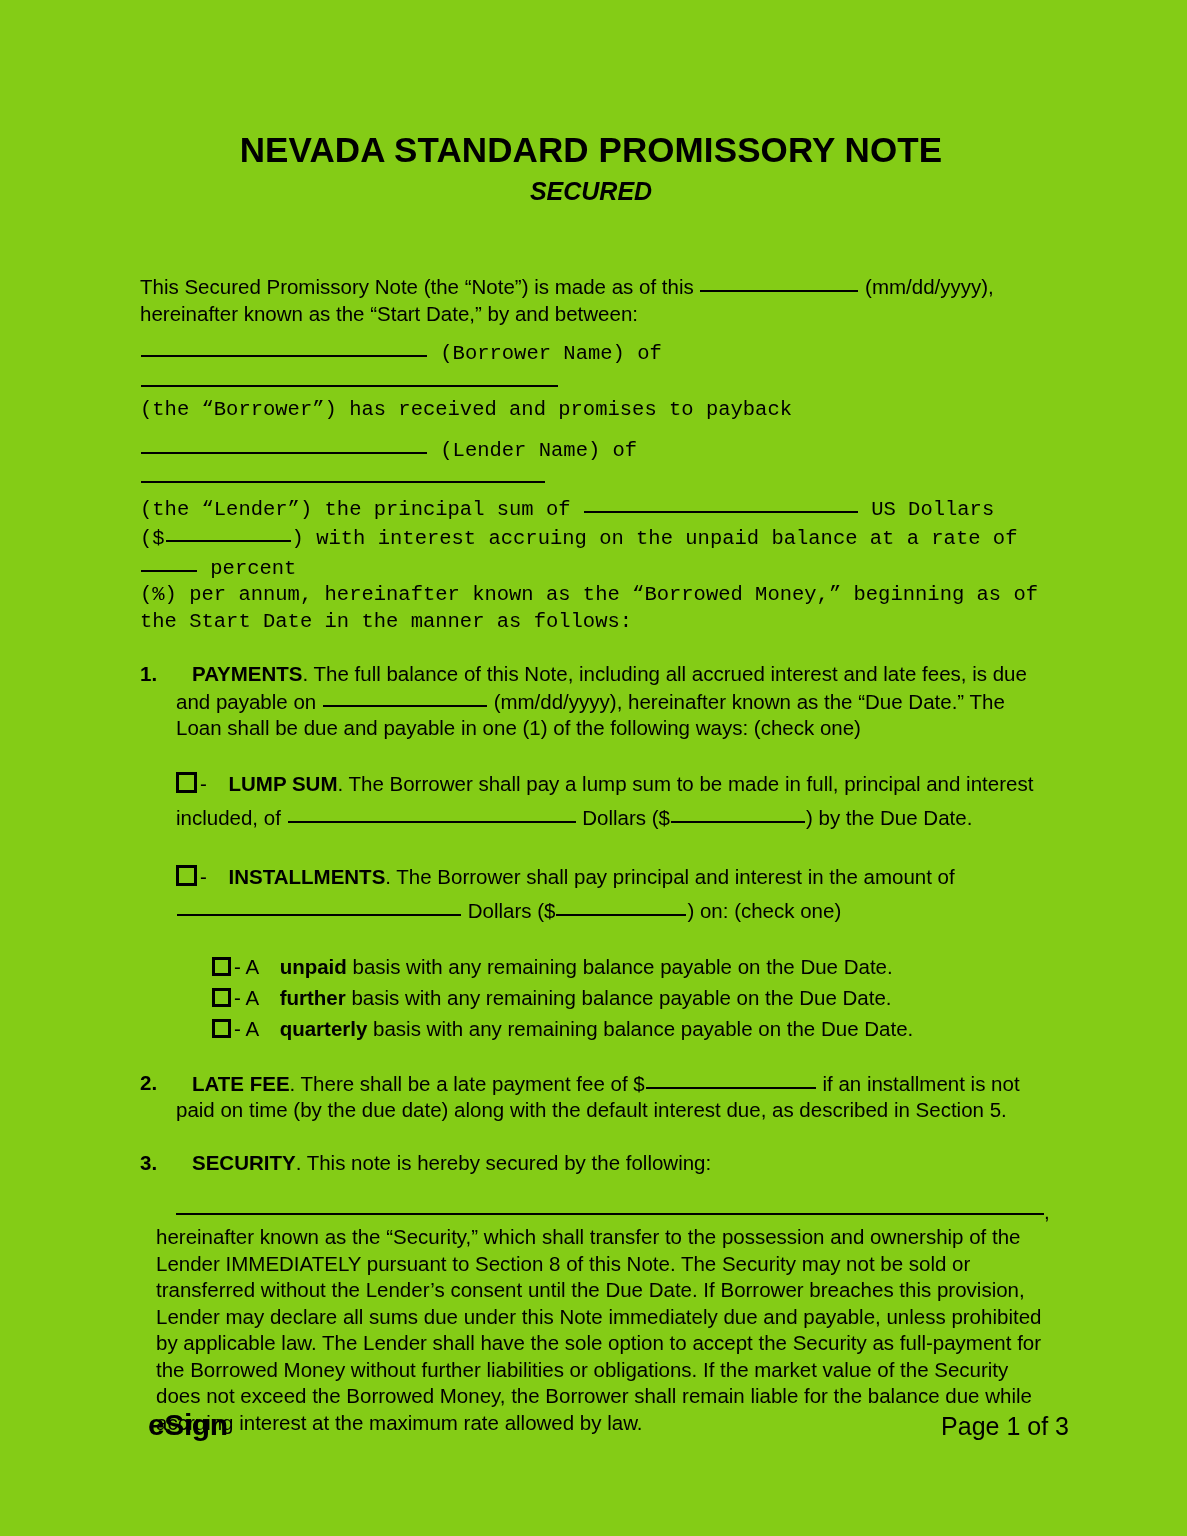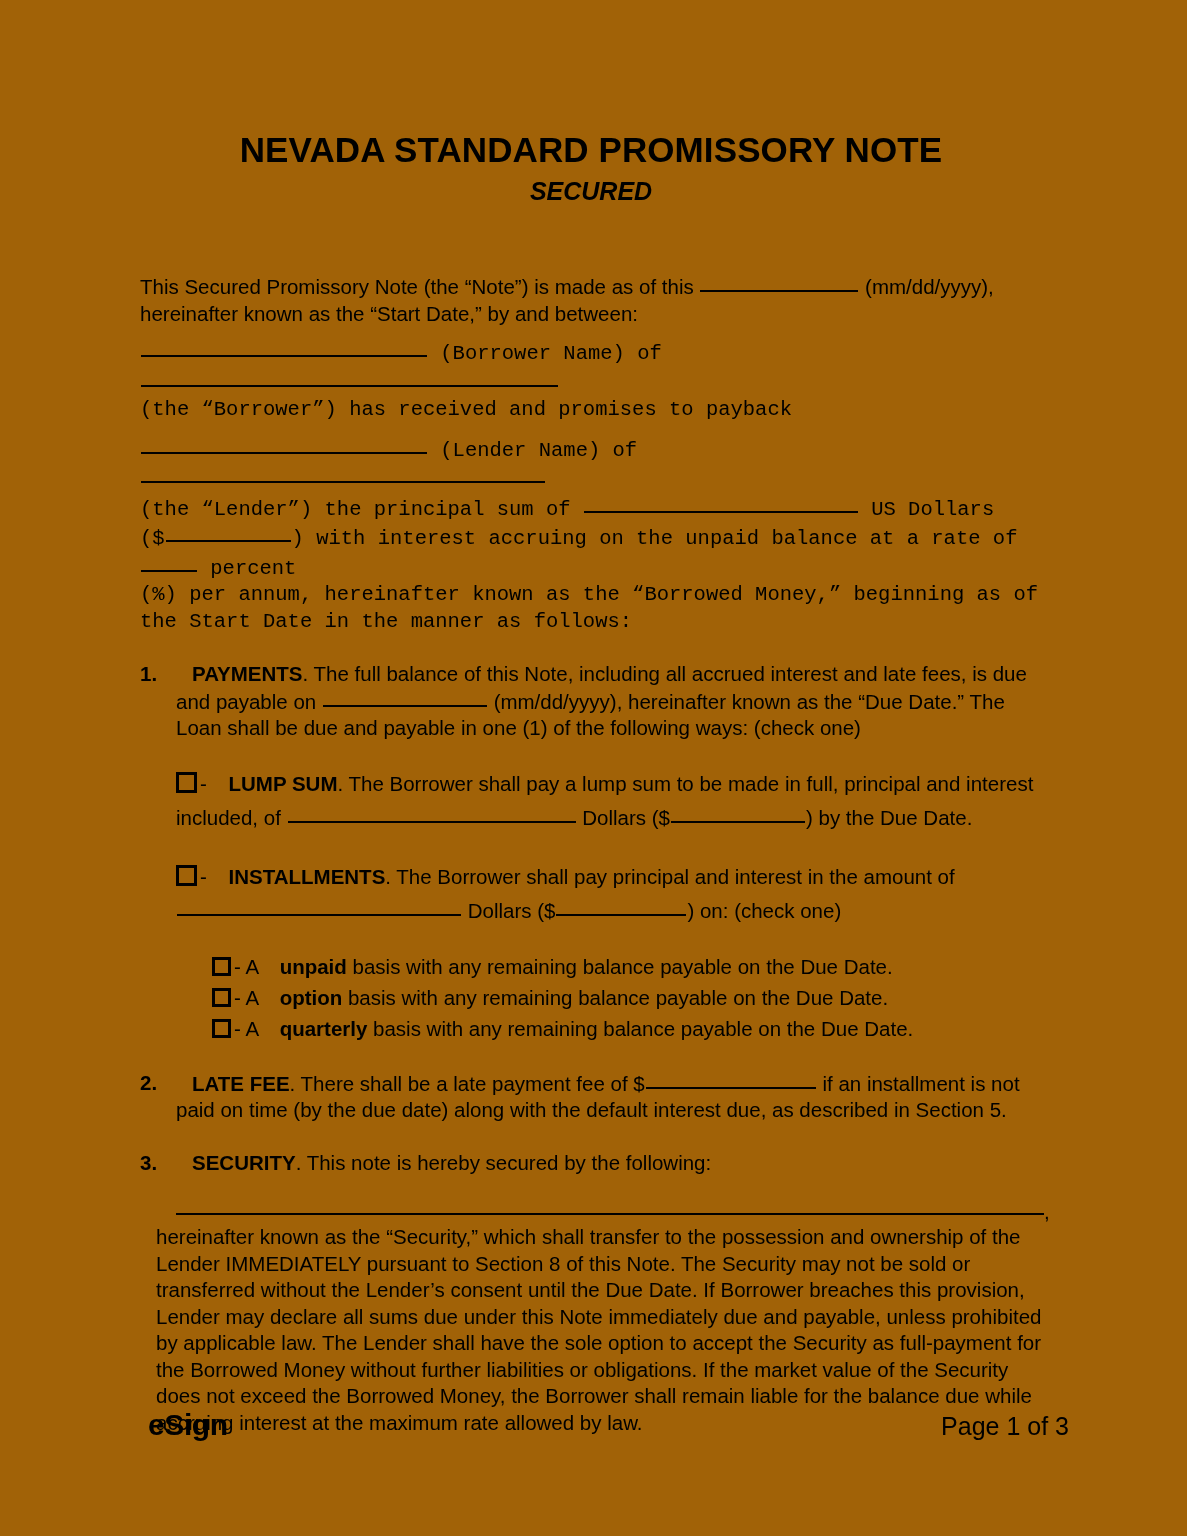--- a/index.html
+++ b/index.html
@@ -9,21 +9,21 @@
     background: #ffffff;
   }
   body {
     font-family: "Liberation Sans", sans-serif;
     color: #000000;
   }
   .page {
     position: relative;
     width: 1187px;
     height: 1536px;
-    background: #a16207;
+    background: #84cc16;
     box-sizing: border-box;
     padding: 0;
     overflow: hidden;
   }
   .content {
     position: absolute;
     left: 140px;
     top: 0;
     width: 902px;
   }
@@ -239,21 +239,21 @@
         <span class="blank bl-instdol"></span>
         <span>Dollars ($</span><span class="blank bl-instamt"></span><span>) on: (check one)</span>
       </div>
     </div>
 
     <div class="sub-opts">
       <div class="sub-opt">
         <span class="checkbox"></span><span>- A </span><b>unpaid</b><span> basis with any remaining balance payable on the Due Date.</span>
       </div>
       <div class="sub-opt">
-        <span class="checkbox"></span><span>- A </span><b>option</b><span> basis with any remaining balance payable on the Due Date.</span>
+        <span class="checkbox"></span><span>- A </span><b>further</b><span> basis with any remaining balance payable on the Due Date.</span>
       </div>
       <div class="sub-opt">
         <span class="checkbox"></span><span>- A </span><b>quarterly</b><span> basis with any remaining balance payable on the Due Date.</span>
       </div>
     </div>
 
     <div class="section">
       <div class="section-num">2.</div>
       <div class="section-body">
         <b>LATE FEE</b><span>. There shall be a late payment fee of $</span><span class="blank bl-latefee"></span>

